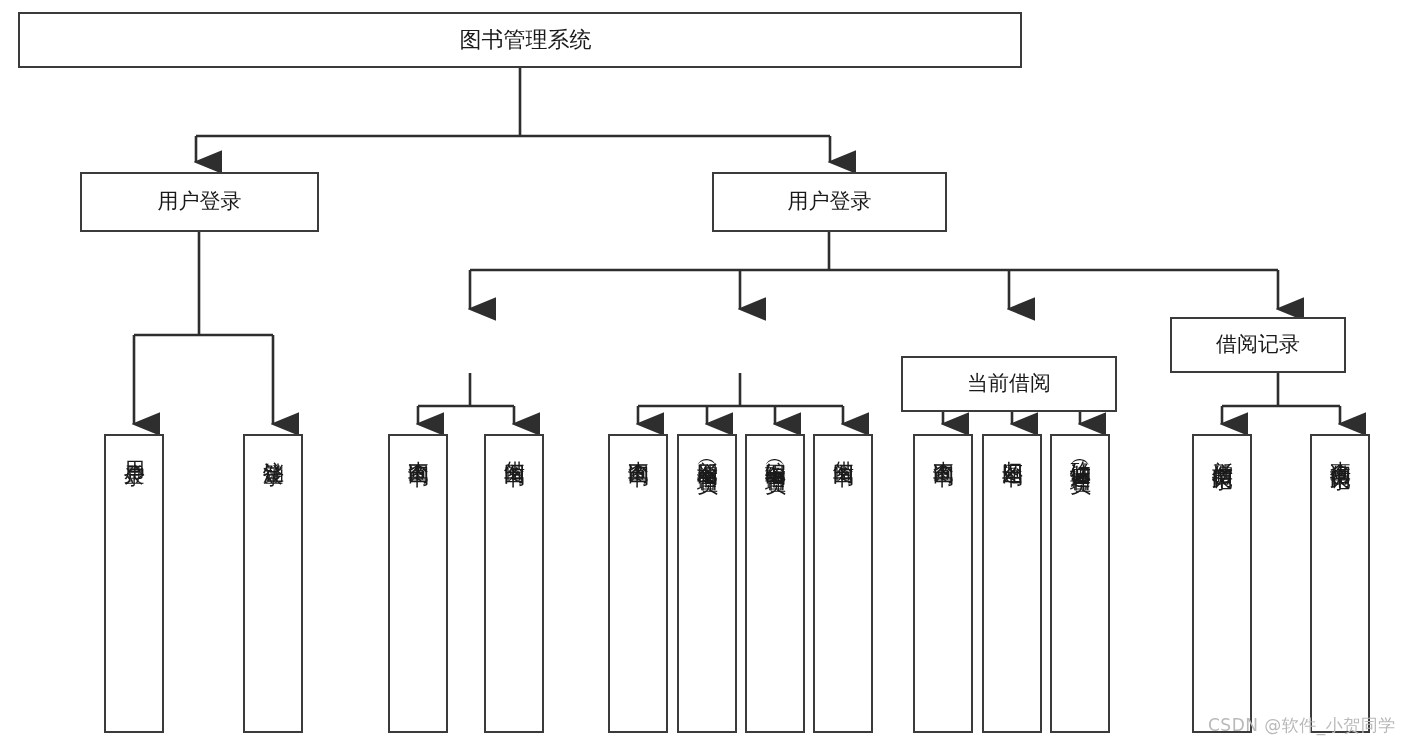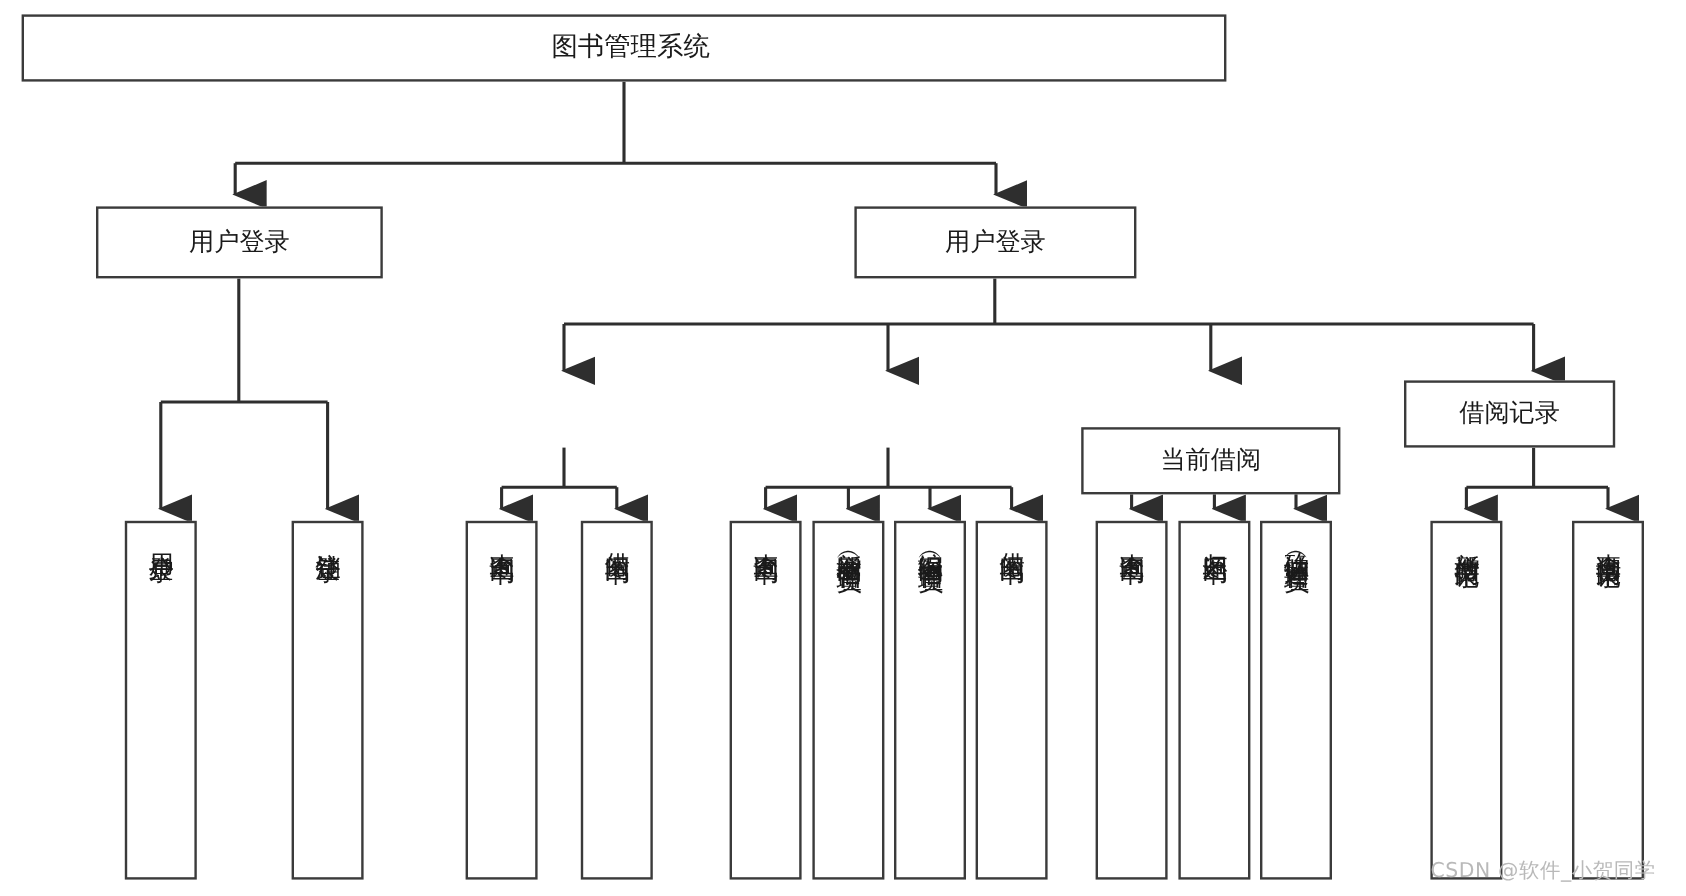--- a/index.html
+++ b/index.html
@@ -68,20 +68,21 @@
   #watermark {
     position: absolute;
     left: 1192px;
     top: 714px;
     font-size: 17px;
     color: #b9b9b9;
     letter-spacing: 0.5px;
     z-index: 5;
     white-space: nowrap;
     font-family: "DejaVu Sans", "Liberation Sans", sans-serif;
+    padding-left: 16px;
   }
 </style>
 </head>
 <body>
 
 <div id="canvas">
 
   <svg id="wires" viewBox="0 0 1405 747" xmlns="http://www.w3.org/2000/svg">
     <defs>
       <marker id="arw" viewBox="0 0 12 12" refX="6" refY="11" markerWidth="11" markerHeight="11" orient="auto-start-reverse">

